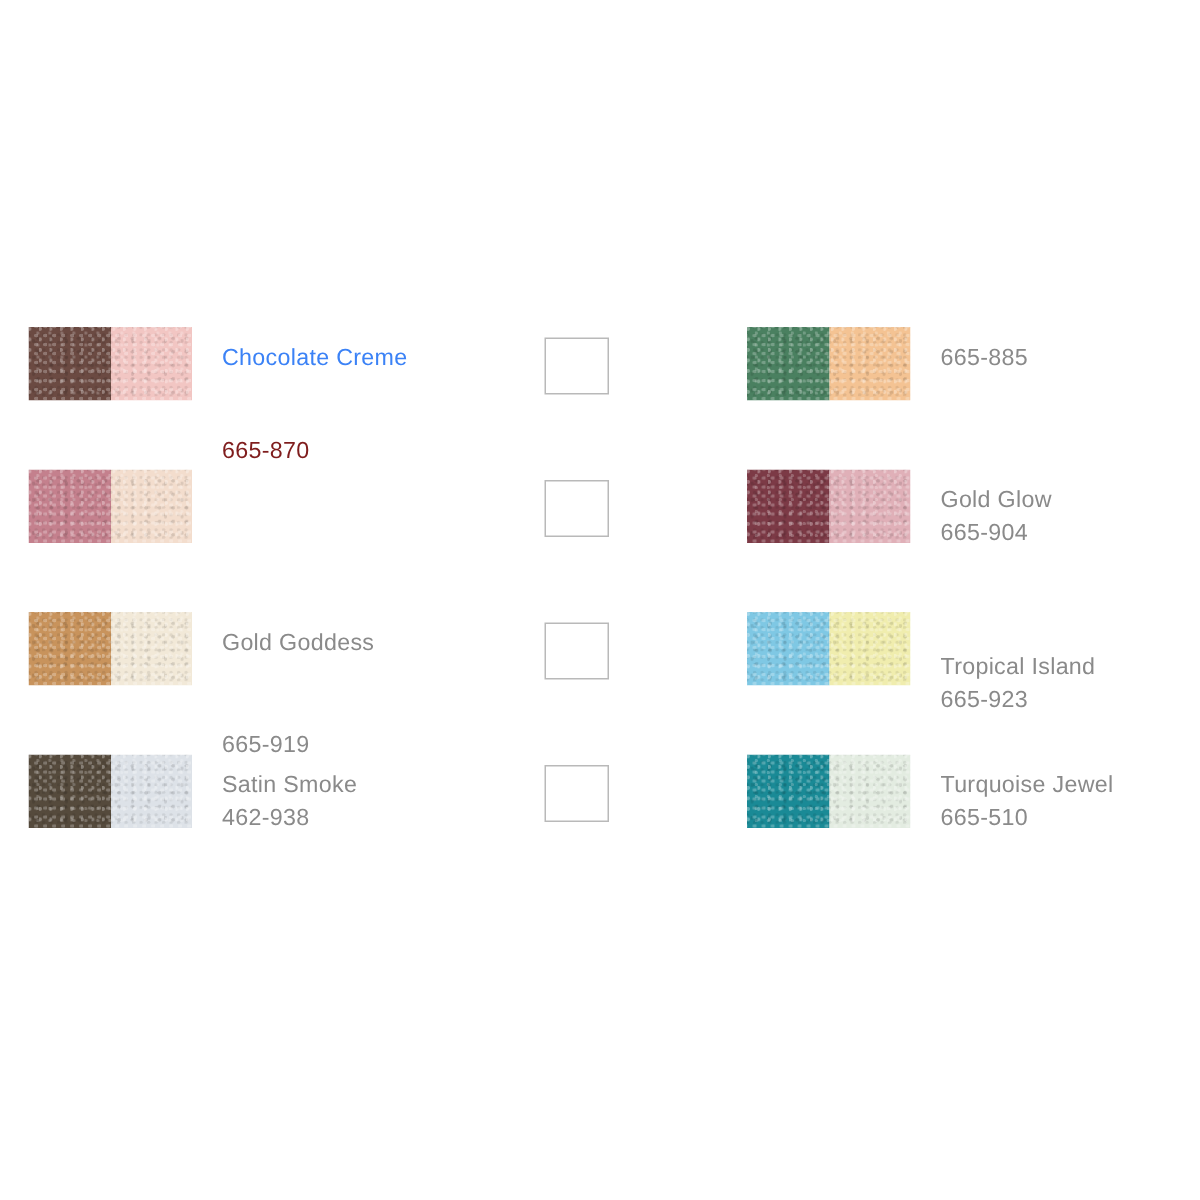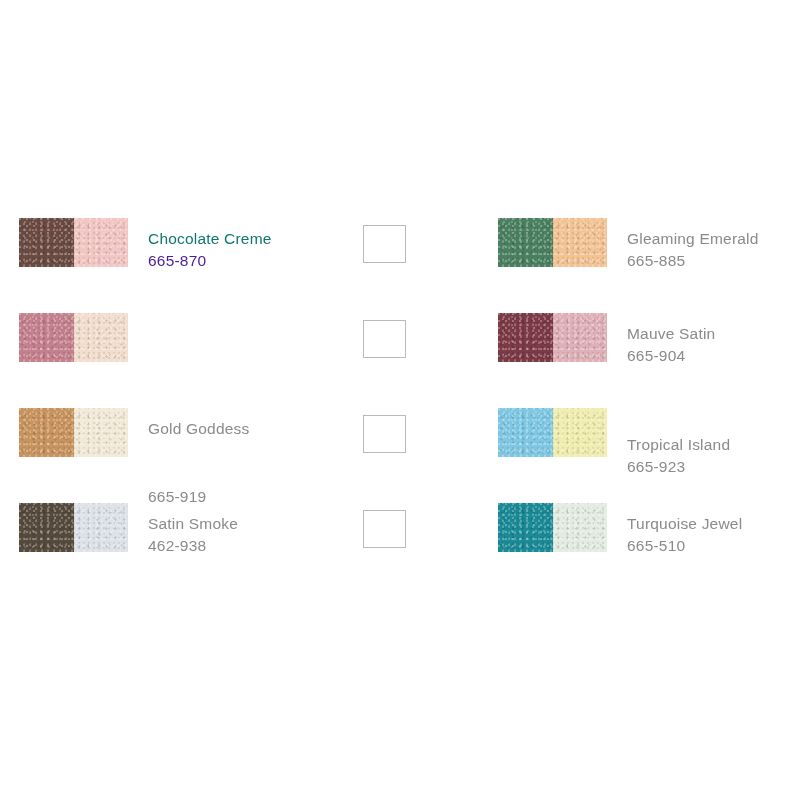--- a/index.html
+++ b/index.html
@@ -109,33 +109,32 @@
 <div id="swatch-catalog">
 
   <div class="catalog-row r0">
     <div class="swatch-entry col-left">
       <div class="swatch-chip">
         <div class="swatch-half left" style="background-color: rgb(107, 74, 66);"></div>
         <div class="swatch-half right" style="background-color: rgb(242, 198, 195);"></div>
         <div class="swatch-texture"></div>
       </div>
       <div class="swatch-caption">
-        <div class="swatch-name" style="color: #0f766e;">Chocolate Creme</div>
-        <div class="swatch-code" style="color: #4c1d95;">665-870</div>
+        <div class="swatch-name" style="color: #3b82f6;">Chocolate Creme</div>
+        <div class="swatch-code" style="color: #7f1d1d; margin-top: 40px;">665-870</div>
       </div>
     </div>
     <div class="placeholder-box" style="border-color: rgb(185, 185, 185);"></div>
     <div class="swatch-entry col-right">
       <div class="swatch-chip">
         <div class="swatch-half left" style="background-color: rgb(74, 128, 96);"></div>
         <div class="swatch-half right" style="background-color: rgb(244, 195, 147);"></div>
         <div class="swatch-texture"></div>
       </div>
       <div class="swatch-caption">
-        <div class="swatch-name" style="color: rgb(138, 138, 138);">Gleaming Emerald</div>
         <div class="swatch-code" style="color: rgb(138, 138, 138);">665-885</div>
       </div>
     </div>
   </div>
 
   <div class="catalog-row r1">
     <div class="swatch-entry col-left">
       <div class="swatch-chip">
         <div class="swatch-half left" style="background-color: rgb(196, 128, 141);"></div>
         <div class="swatch-half right" style="background-color: rgb(243, 221, 205);"></div>
@@ -143,21 +142,21 @@
       </div>
     </div>
     <div class="placeholder-box" style="border-color: rgb(185, 185, 185);"></div>
     <div class="swatch-entry col-right">
       <div class="swatch-chip">
         <div class="swatch-half left" style="background-color: rgb(124, 58, 70);"></div>
         <div class="swatch-half right" style="background-color: rgb(224, 176, 184);"></div>
         <div class="swatch-texture"></div>
       </div>
       <div class="swatch-caption">
-        <div class="swatch-name" style="color: rgb(138, 138, 138);">Mauve Satin</div>
+        <div class="swatch-name" style="color: rgb(138, 138, 138);">Gold Glow</div>
         <div class="swatch-code" style="color: rgb(138, 138, 138);">665-904</div>
       </div>
     </div>
   </div>
 
   <div class="catalog-row r2">
     <div class="swatch-entry col-left">
       <div class="swatch-chip">
         <div class="swatch-half left" style="background-color: rgb(200, 147, 92);"></div>
         <div class="swatch-half right" style="background-color: rgb(242, 233, 216);"></div>

